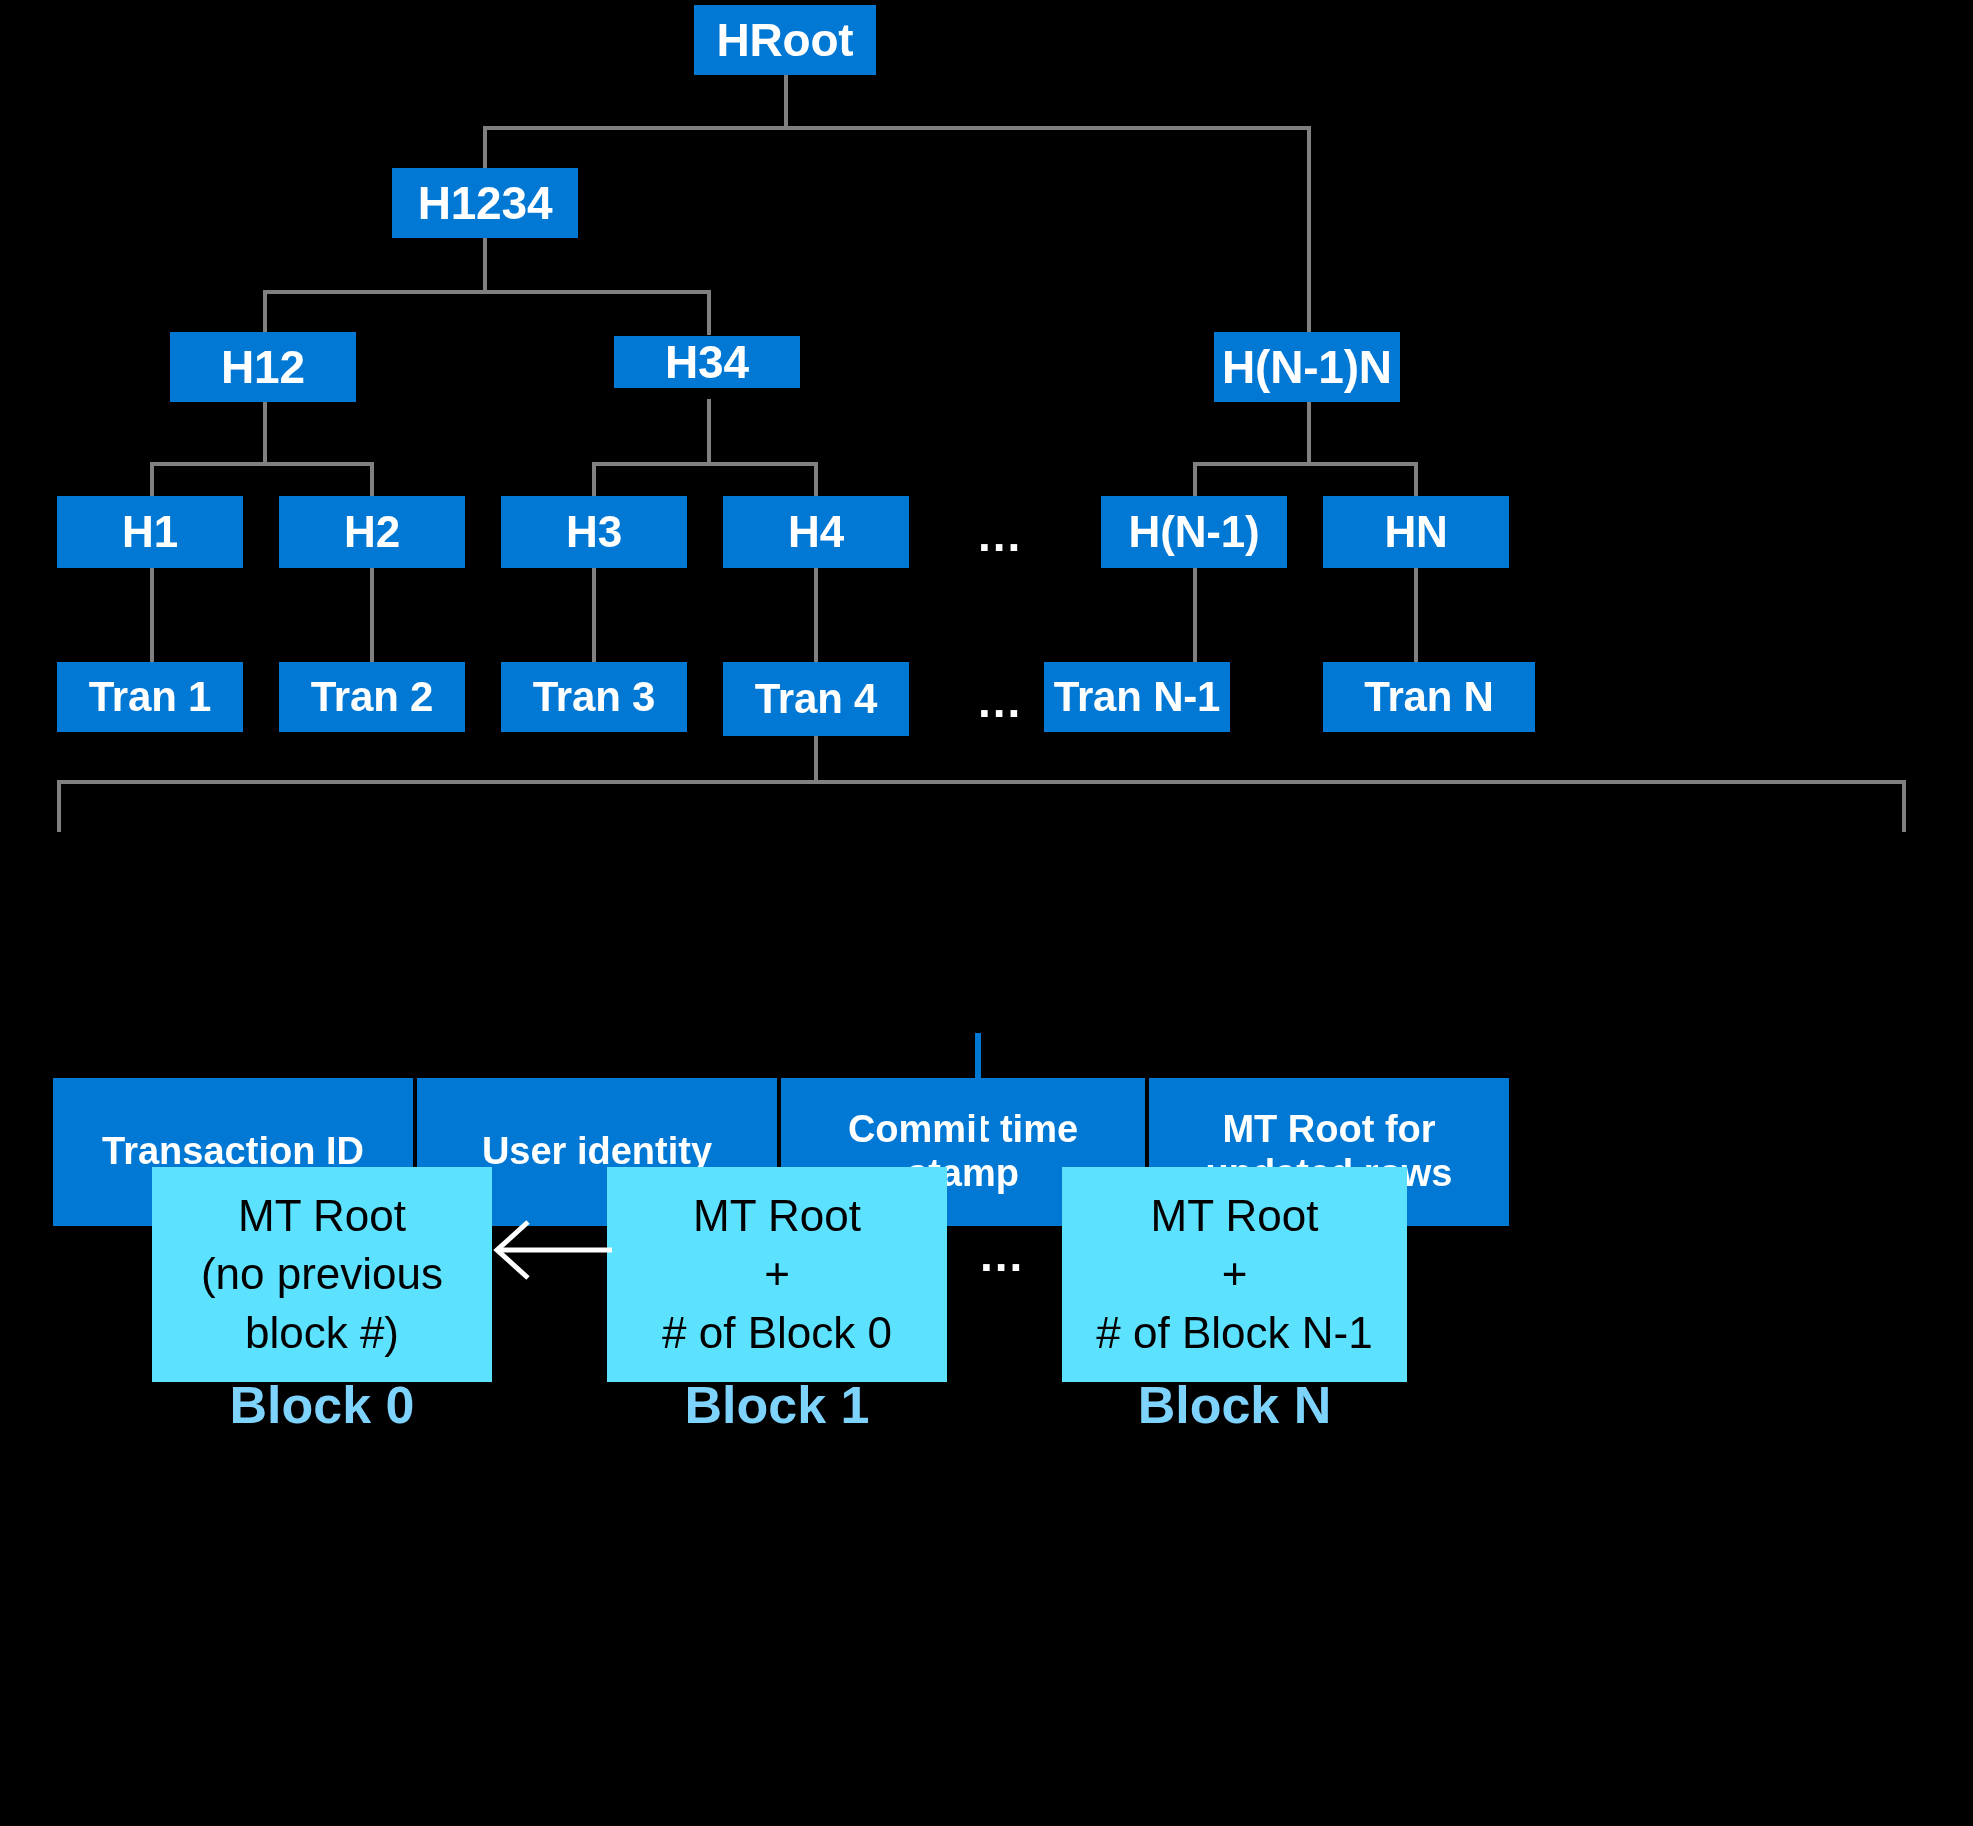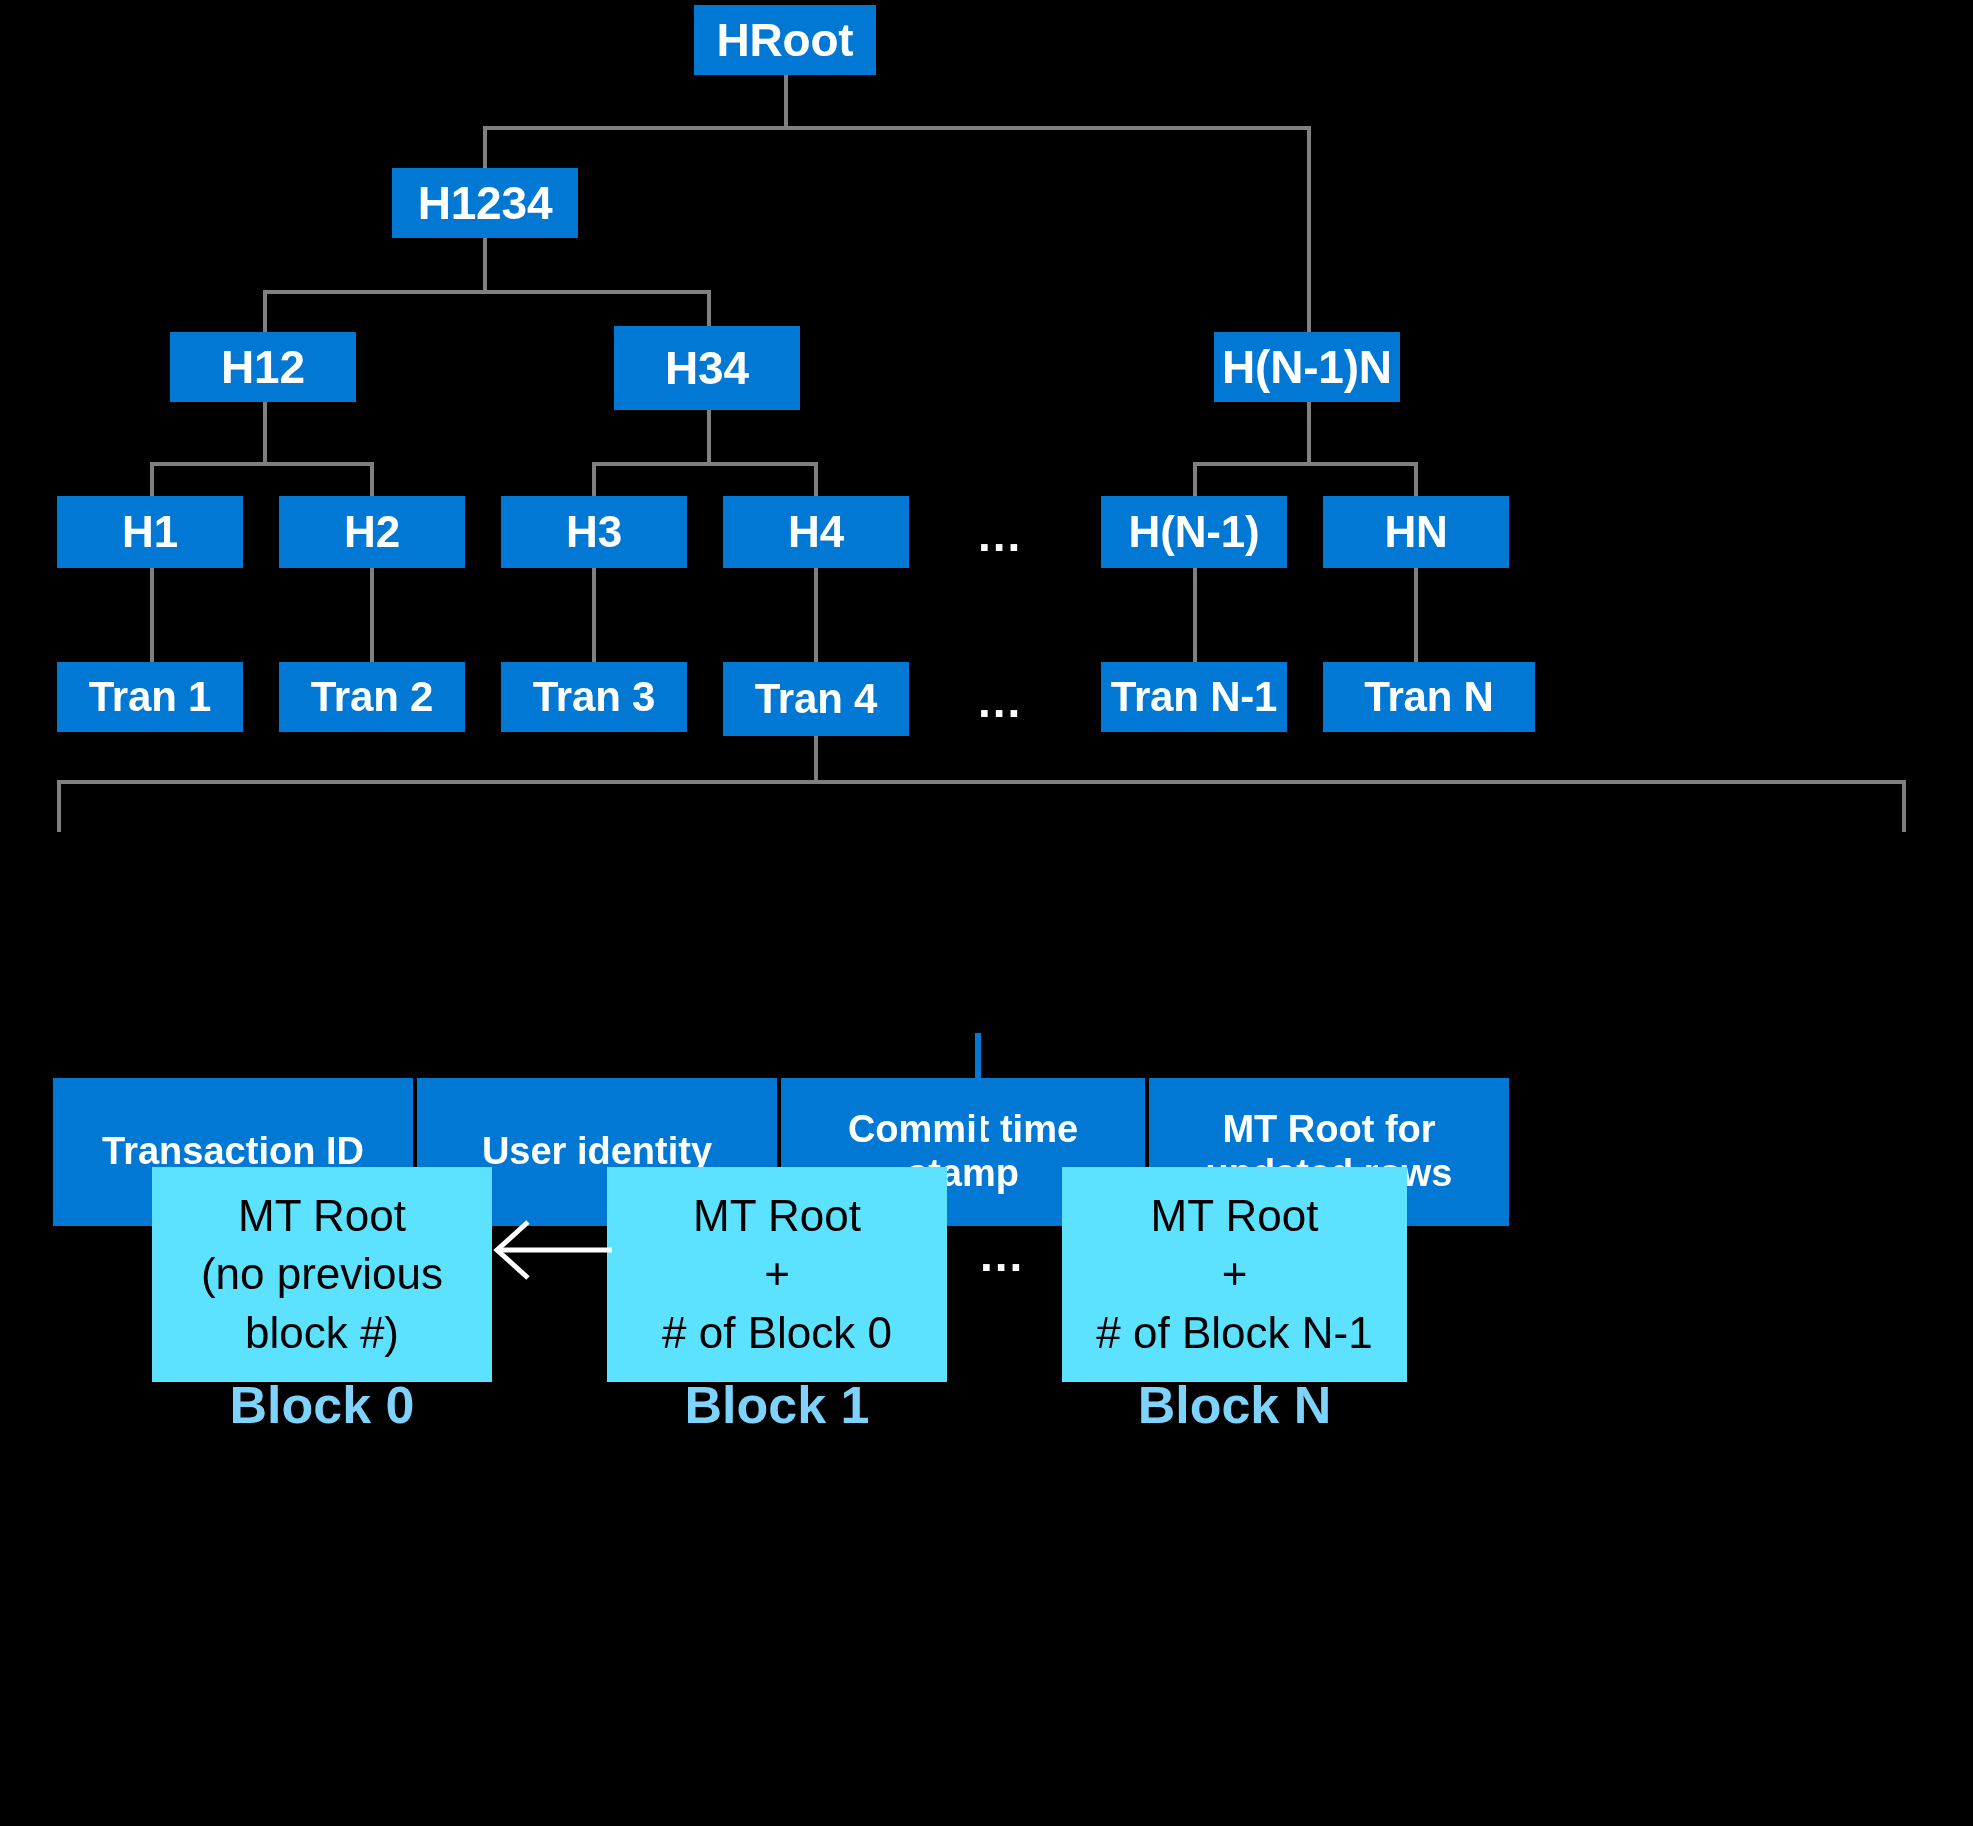--- a/index.html
+++ b/index.html
@@ -161,37 +161,37 @@
   <div class="line vline" style="left:814px; top:730px; height:52px;"></div>
   <div class="line hline" style="left:57px; top:780px; width:1849px;"></div>
   <div class="line vline" style="left:57px; top:780px; height:52px;"></div>
   <div class="line vline" style="left:1902px; top:780px; height:52px;"></div>
 
   <div class="node hroot" style="left:694px; top:5px; width:182px; height:70px;">HRoot</div>
 
   <div class="node level" style="left:392px; top:168px; width:186px; height:70px;">H1234</div>
 
   <div class="node level" style="left:170px; top:332px; width:186px; height:70px;">H12</div>
-  <div class="node level" style="left:614px; top:326px; width:186px; height:84px;text-align:center;">H34</div>
+  <div class="node level" style="left:614px; top:336px; width:186px; height:52px;text-align:center;">H34</div>
   <div class="node level" style="left:1214px; top:332px; width:186px; height:70px;">H(N-1)N</div>
 
   <div class="node leaf" style="left:57px; top:496px; width:186px; height:72px;">H1</div>
   <div class="node leaf" style="left:279px; top:496px; width:186px; height:72px;text-align:right;">H2</div>
   <div class="node leaf" style="left:501px; top:496px; width:186px; height:72px;">H3</div>
   <div class="node leaf" style="left:723px; top:496px; width:186px; height:72px;">H4</div>
   <div class="node leaf" style="left:1101px; top:496px; width:186px; height:72px;">H(N-1)</div>
   <div class="node leaf" style="left:1323px; top:496px; width:186px; height:72px;">HN</div>
 
   <div class="ellipsis" style="left:978px; top:512px;">...</div>
 
   <div class="node tran" style="left:57px; top:662px; width:186px; height:70px;">Tran 1</div>
   <div class="node tran" style="left:279px; top:662px; width:186px; height:70px;">Tran 2</div>
   <div class="node tran" style="left:501px; top:662px; width:186px; height:70px;">Tran 3</div>
   <div class="node tran" style="left:723px; top:662px; width:186px; height:74px;">Tran 4</div>
-  <div class="node tran" style="left:1101px; top:662px; width:186px; height:70px;">Tran N-1</div>
+  <div class="node tran" style="left:1044px; top:662px; width:186px; height:70px;">Tran N-1</div>
   <div class="node tran" style="left:1323px; top:662px; width:212px; height:70px;text-align:right;">Tran N</div>
 
   <div class="ellipsis" style="left:978px; top:678px;">...</div>
 
   <div id="detail-bar">
     <div class="detail-cell c0">Transaction ID</div>
     <div class="detail-cell c1">User identity</div>
     <div class="detail-cell c2">Commit time stamp</div>
     <div class="detail-cell c3">MT Root for updated rows</div>
   </div>

